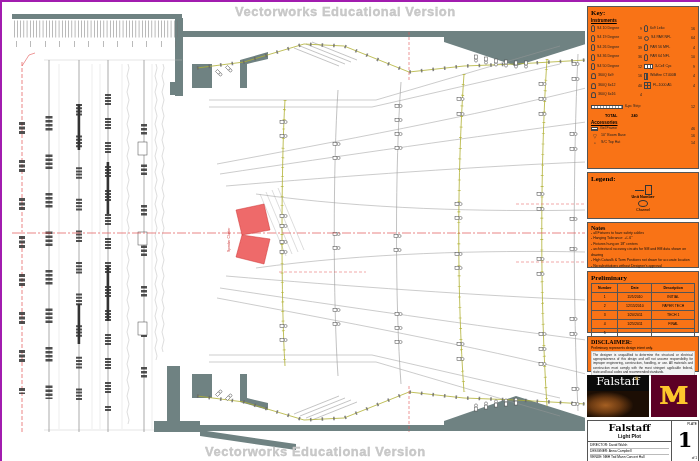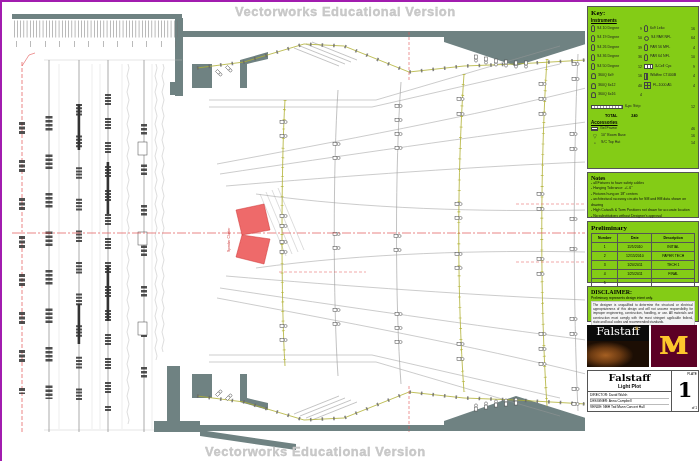--- a/index.html
+++ b/index.html
@@ -4,21 +4,21 @@
 <style>
   html,body{margin:0;padding:0;background:#e8e8e8;font-family:"Liberation Sans",sans-serif;}
   .sheet{position:relative;width:698px;height:459px;margin:0;background:#fff;border:2px solid #a21caf;overflow:hidden;}
   .plan{position:absolute;left:2px;top:2px;width:581px;height:455px;}
   .wm{position:absolute;color:#c9c9c9;font-size:13px;letter-spacing:.5px;font-weight:bold;white-space:nowrap;-webkit-text-stroke:.3px #bdbdbd;}
   .wm.top{left:233px;top:2px;}
   .wm.bot{left:203px;top:442px;}
 
   
   .panel{position:absolute;left:585px;top:4px;width:112px;}
-  .pbox{border:1px solid #555;background:#84cc16;margin-bottom:3px;padding:2px 3px;box-sizing:border-box;}
+  .pbox{border:1px solid #555;background:#f97316;margin-bottom:3px;padding:2px 3px;box-sizing:border-box;}
   .ph{font-weight:bold;font-size:7px;font-family:"Liberation Serif",serif;}
   .sub{font-weight:bold;font-size:4.5px;text-decoration:underline;margin:1px 0;}
   .kcols{display:flex;gap:2px;}
   .kcol{flex:1;}
   .krow{display:flex;align-items:center;height:9.5px;font-size:3.6px;color:#222;}
   .kn{flex:1;margin-left:2px;line-height:1;}
   .kc{width:8px;text-align:right;}
   .ic{display:inline-block;box-sizing:border-box;flex:none;}
   .ell{width:4px;height:7px;border:1px solid #444;border-radius:2px 2px 1px 1px;}
   .fre{width:5px;height:6px;border:1px solid #444;border-radius:50% 50% 15% 15%;}
@@ -372,20 +372,32 @@
           <span class="kn">10" Boom Base</span>
           <span class="kc">16</span>
         </div>
       <div class="krow" style="height:7px;">
           <span class="accic">▫</span>
           <span class="kn">S/C Top Hat</span>
           <span class="kc">14</span>
         </div>
     </div>
 
+    <div class="pbox" style="height:47px;">
+      <div class="ph">Legend:</div>
+      <div class="lgwrap">
+        <div class="lgrow">
+            <span class="lg-line"></span>
+            <span class="lg-fix"></span>
+          </div>
+        <div class="lgl">Unit Number</div>
+        <span class="lg-ch"></span>
+        <div>Channel</div>
+      </div>
+    </div>
 
     <div class="pbox" style="height:46px;">
       <div class="nh">Notes</div>
       <div class="note">all Fixtures to have safety cables</div>
       <div class="note">Hanging Tolerance: +/- 6"</div>
       <div class="note">Fixtures hung on 18" centers</div>
       <div class="note">architectural raceway circuits for SM and EM data shown on drawing</div>
       <div class="note">High Catwalk &amp; Torm Positions not drawn for accurate location</div>
       <div class="note">No substitutions without Designer's approval</div>
     </div>

